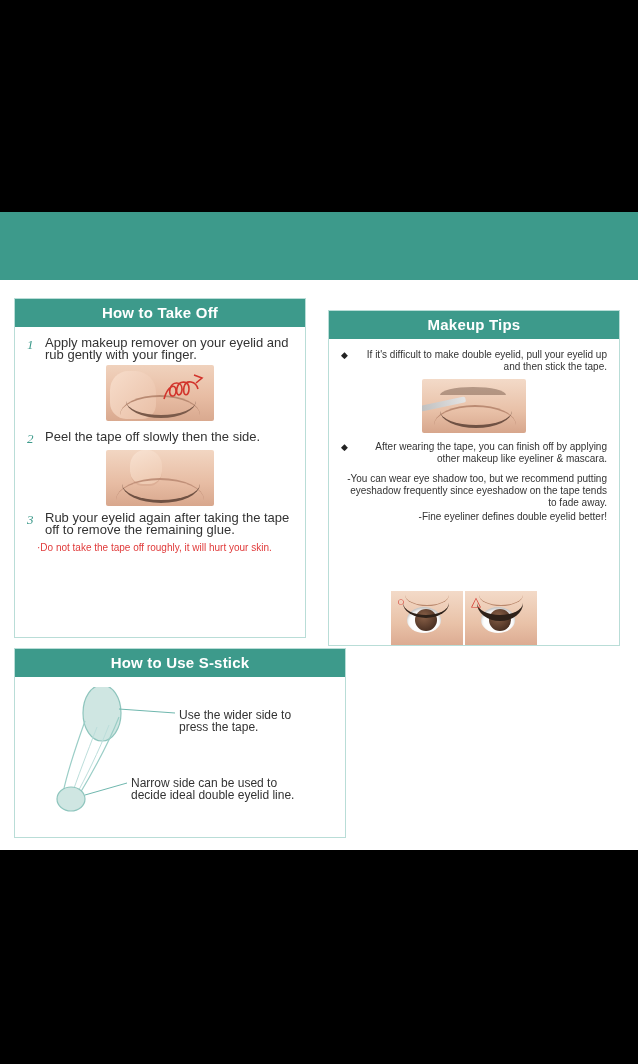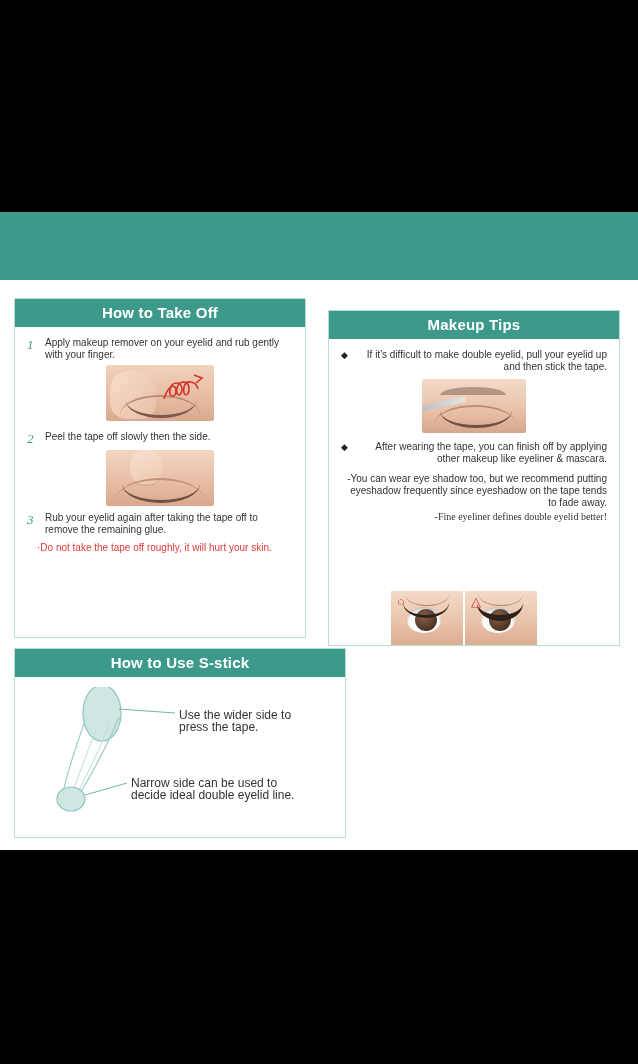--- a/index.html
+++ b/index.html
@@ -75,21 +75,21 @@
     width: 18px;
     flex: 0 0 18px;
     color: #3d9a8b;
     font-style: italic;
     font-size: 13px;
     font-family: "Liberation Serif", serif;
     line-height: 14px;
     padding-top: 1px;
   }
   .step-text {
-    font-size: 10px;
+    font-size: 13px;
     line-height: 12px;
     color: #333333;
   }
   .warn {
     color: #e03a3a;
     font-size: 10px;
     line-height: 12px;
     margin-top: 6px;
     margin-left: 10px;
   }
@@ -354,21 +354,21 @@
             <path d="M10 2 L17 12 L3 12 Z" fill="#e87ba8"></path>
           </svg>
         </div>
 
         <div class="tip-bullet">
           <div class="tip-diamond">◆</div>
           <div class="tip-line">After wearing the tape, you can finish off by applying other makeup like eyeliner &amp; mascara.</div>
         </div>
 
         <div class="tip-line" style="margin-top:8px;">-You can wear eye shadow too, but we recommend putting eyeshadow frequently since eyeshadow on the tape tends to fade away.</div>
-        <div class="tip-line" style="font-family:Liberation Serif, serif;">-Fine eyeliner defines double eyelid better!</div>
+        <div class="tip-line" style="">-Fine eyeliner defines double eyelid better!</div>
 
         <div class="compare">
           <div class="cmp">
             <div class="eyeball"></div>
             <div class="iris"></div>
             <div class="upper-line"></div>
             <div class="crease"></div>
             <div class="cmp-mark">○</div>
           </div>
           <div class="cmp">

